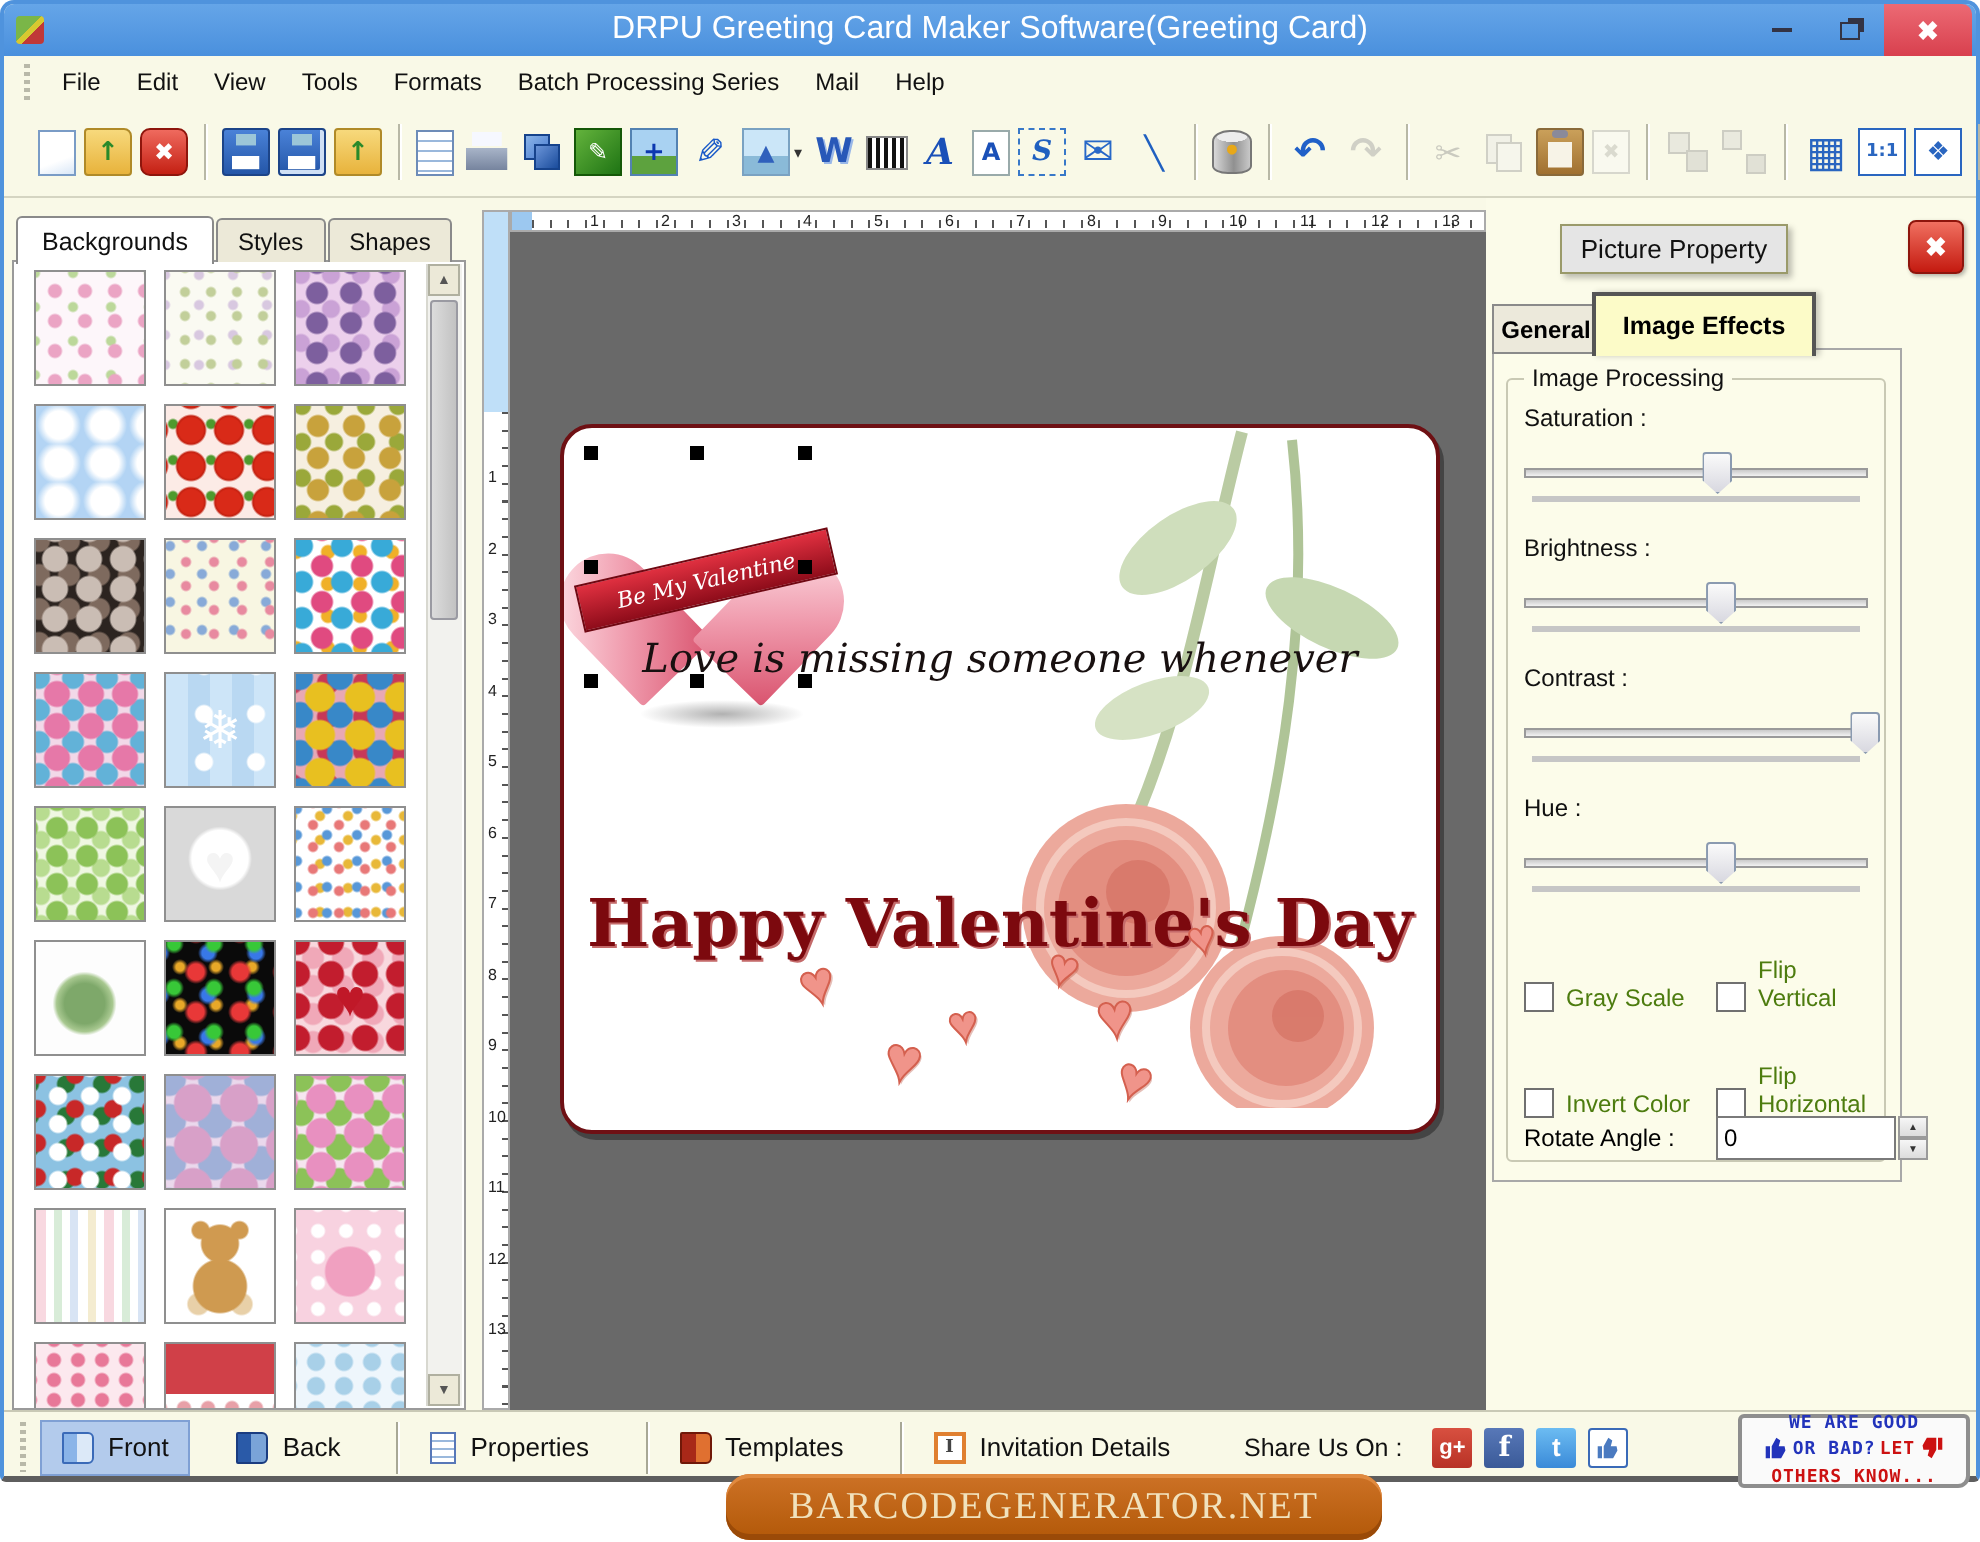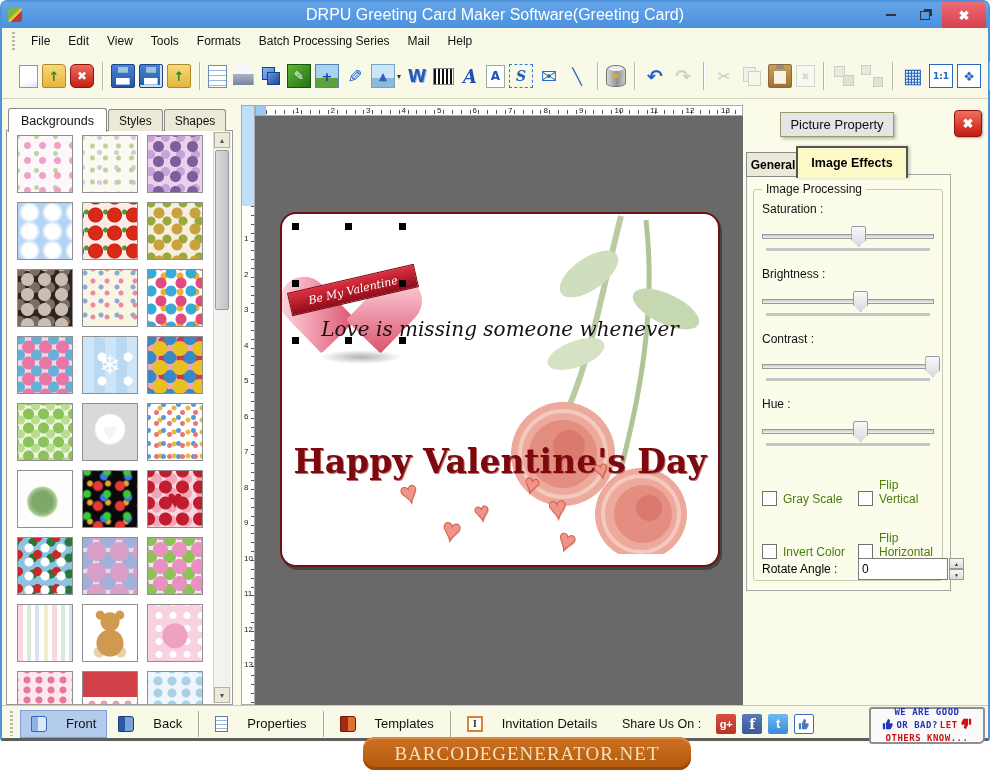--- a/index.html
+++ b/index.html
@@ -123,21 +123,21 @@
   #checks{position:absolute;left:8px;right:4px;top:288px;display:grid;grid-template-columns:96px auto;row-gap:25px;}
   .check{display:flex;align-items:flex-end;font-size:12px;color:#4d7c0f;}
   .cb{width:13px;height:13px;background:#fff;border:1px solid #707070;margin-right:6px;flex:none;}
   #rotate-row{position:absolute;left:8px;top:368px;display:flex;align-items:center;}
   #rotate-label{font-size:12px;width:96px;}
   #rotate-input{width:82px;height:20px;border:1px solid #7a7a7a;font:12px "Liberation Sans",sans-serif;padding:0 3px;background:#fff;}
   #spinner{width:15px;height:22px;display:flex;flex-direction:column;margin-left:1px;}
   .spin-btn{flex:1;background:linear-gradient(#f6f6f6,#dcdcdc);border:1px solid #9a9a9a;font-size:5px;color:#333;display:flex;align-items:center;justify-content:center;}
   
   #bottom-bar{position:absolute;left:0;top:703px;right:0;height:35px;border-top:1px solid #c9c9b6;display:flex;align-items:center;padding-left:8px;}
-  .bb-btn{display:flex;align-items:center;gap:19px;padding:5px 10px;font-size:13px;color:#111;border:1px solid transparent;margin-right:0;}
+  .bb-btn{display:flex;align-items:center;gap:7px;padding:5px 10px;font-size:13px;color:#111;border:1px solid transparent;margin-right:12px;}
   .bb-btn.active{background:#b3cbec;border:1px solid #7fa0d4;}
   .bb-sep{width:1px;height:26px;background:#a8a896;box-shadow:1px 0 0 #fff;margin:0 5px;}
   .bbi{position:relative;width:16px;height:16px;flex:none;box-sizing:border-box;display:flex;align-items:center;justify-content:center;}
   .i-front-page{background:linear-gradient(90deg,#8ab4e8 45%,#dce9f8 45%);border:1px solid #3a6ab8;border-radius:1px 3px 3px 1px;}
   .i-back-page{background:linear-gradient(90deg,#2a5aa8 45%,#7aa4d8 45%);border:1px solid #1a3c80;border-radius:1px 3px 3px 1px;}
   .i-properties-icon{width:13px;height:16px;border:1px solid #5878b8;background:repeating-linear-gradient(180deg,#fff 0 3px,#9ab8dc 3px 4px);}
   .i-templates-icon{background:linear-gradient(90deg,#a82818 50%,#e07030 50%);border:1px solid #701808;border-radius:1px 3px 3px 1px;}
   .i-invitation-icon{border:2px solid #e08030;background:#fff;color:#444;font:bold 9px "DejaVu Serif",serif;}
   #share-group{position:absolute;left:620px;top:0;height:35px;display:flex;align-items:center;gap:7px;}
   #share-label{font-size:12.5px;color:#111;margin-right:8px;}

